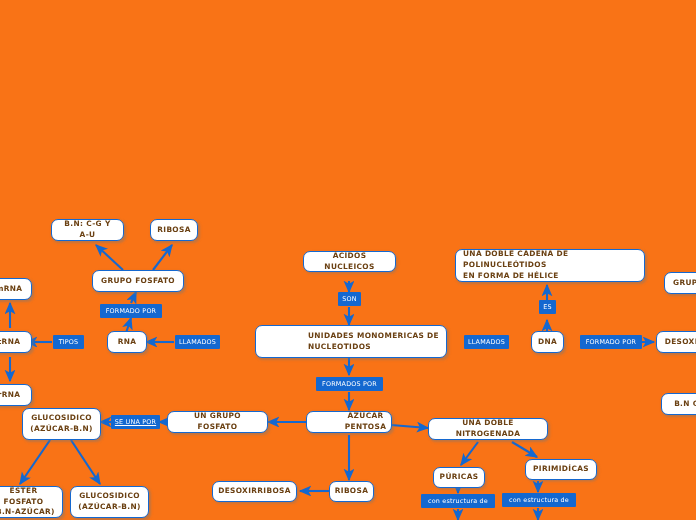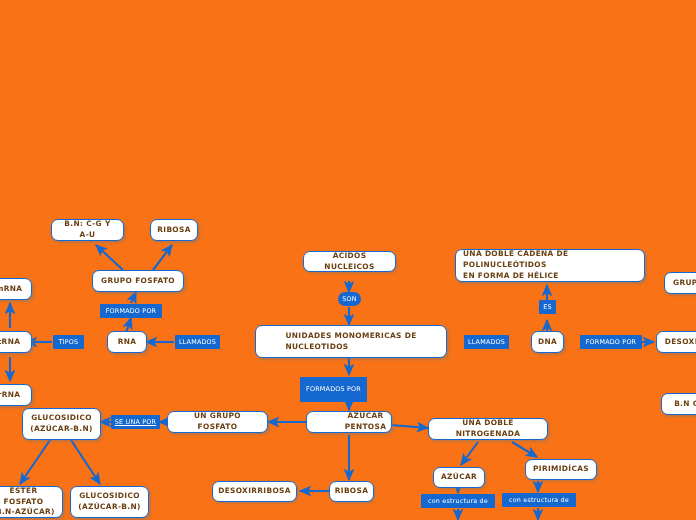--- a/index.html
+++ b/index.html
@@ -36,21 +36,21 @@
     font-size: 7.4px;
     letter-spacing: 0.35px;
     line-height: 1.45;
     display: flex;
     align-items: center;
     padding: 3px 7px;
     box-shadow: 1.5px 1.5px 2.2px rgba(120,120,120,0.42);
     white-space: pre-line;
   }
   .node.center { justify-content: center; text-align: center; }
-  .node.left   { justify-content: center; text-align: left; }
+  .node.left   { justify-content: flex-end; text-align: left; }
 
   .linklabel {
     position: absolute;
     box-sizing: border-box;
     background: #1468d0;
     color: #ffffff;
     font-size: 6.4px;
     font-weight: normal;
     letter-spacing: 0.2px;
     line-height: 1;
@@ -216,28 +216,28 @@
 
   <div class="node center" style="left:212px; top:481px; width:85px; height:21px;">
     <span>DESOXIRRIBOSA</span>
   </div>
 
   <div class="node center" style="left:329px; top:481px; width:45px; height:21px;">
     <span>RIBOSA</span>
   </div>
 
   <div class="node center" style="left:433px; top:467px; width:52px; height:21px;">
-    <span>AZÚCAR</span>
+    <span>PÚRICAS</span>
   </div>
 
   <div class="node center" style="left:503px; top:459px; width:72px; height:21px;margin-left:22px;">
     <span>PIRIMIDÍCAS</span>
   </div>
 
-  <div class="linklabel caps" style="left:338px; top:292px; width:23px; height:14px;border-radius:7px;">
+  <div class="linklabel caps" style="left:338px; top:292px; width:23px; height:14px;">
     <span>SON</span>
   </div>
 
   <div class="linklabel caps" style="left:175px; top:335px; width:45px; height:14px;">
     <span>LLAMADOS</span>
   </div>
 
   <div class="linklabel caps" style="left:464px; top:335px; width:45px; height:14px;">
     <span>LLAMADOS</span>
   </div>
@@ -251,21 +251,21 @@
   </div>
 
   <div class="linklabel caps" style="left:539px; top:300px; width:17px; height:14px;">
     <span>ES</span>
   </div>
 
   <div class="linklabel caps" style="left:53px; top:335px; width:31px; height:14px;">
     <span>TIPOS</span>
   </div>
 
-  <div class="linklabel caps" style="left:300px; top:377px; width:67px; height:25px;">
+  <div class="linklabel caps" style="left:316px; top:377px; width:67px; height:14px;">
     <span>FORMADOS POR</span>
   </div>
 
   <div class="linklabel caps" style="left:111px; top:415px; width:49px; height:14px;text-decoration:underline;">
     <span>SE UNA POR</span>
   </div>
 
   <div class="linklabel" style="left:421px; top:494px; width:74px; height:14px;">
     <span>con estructura de</span>
   </div>

